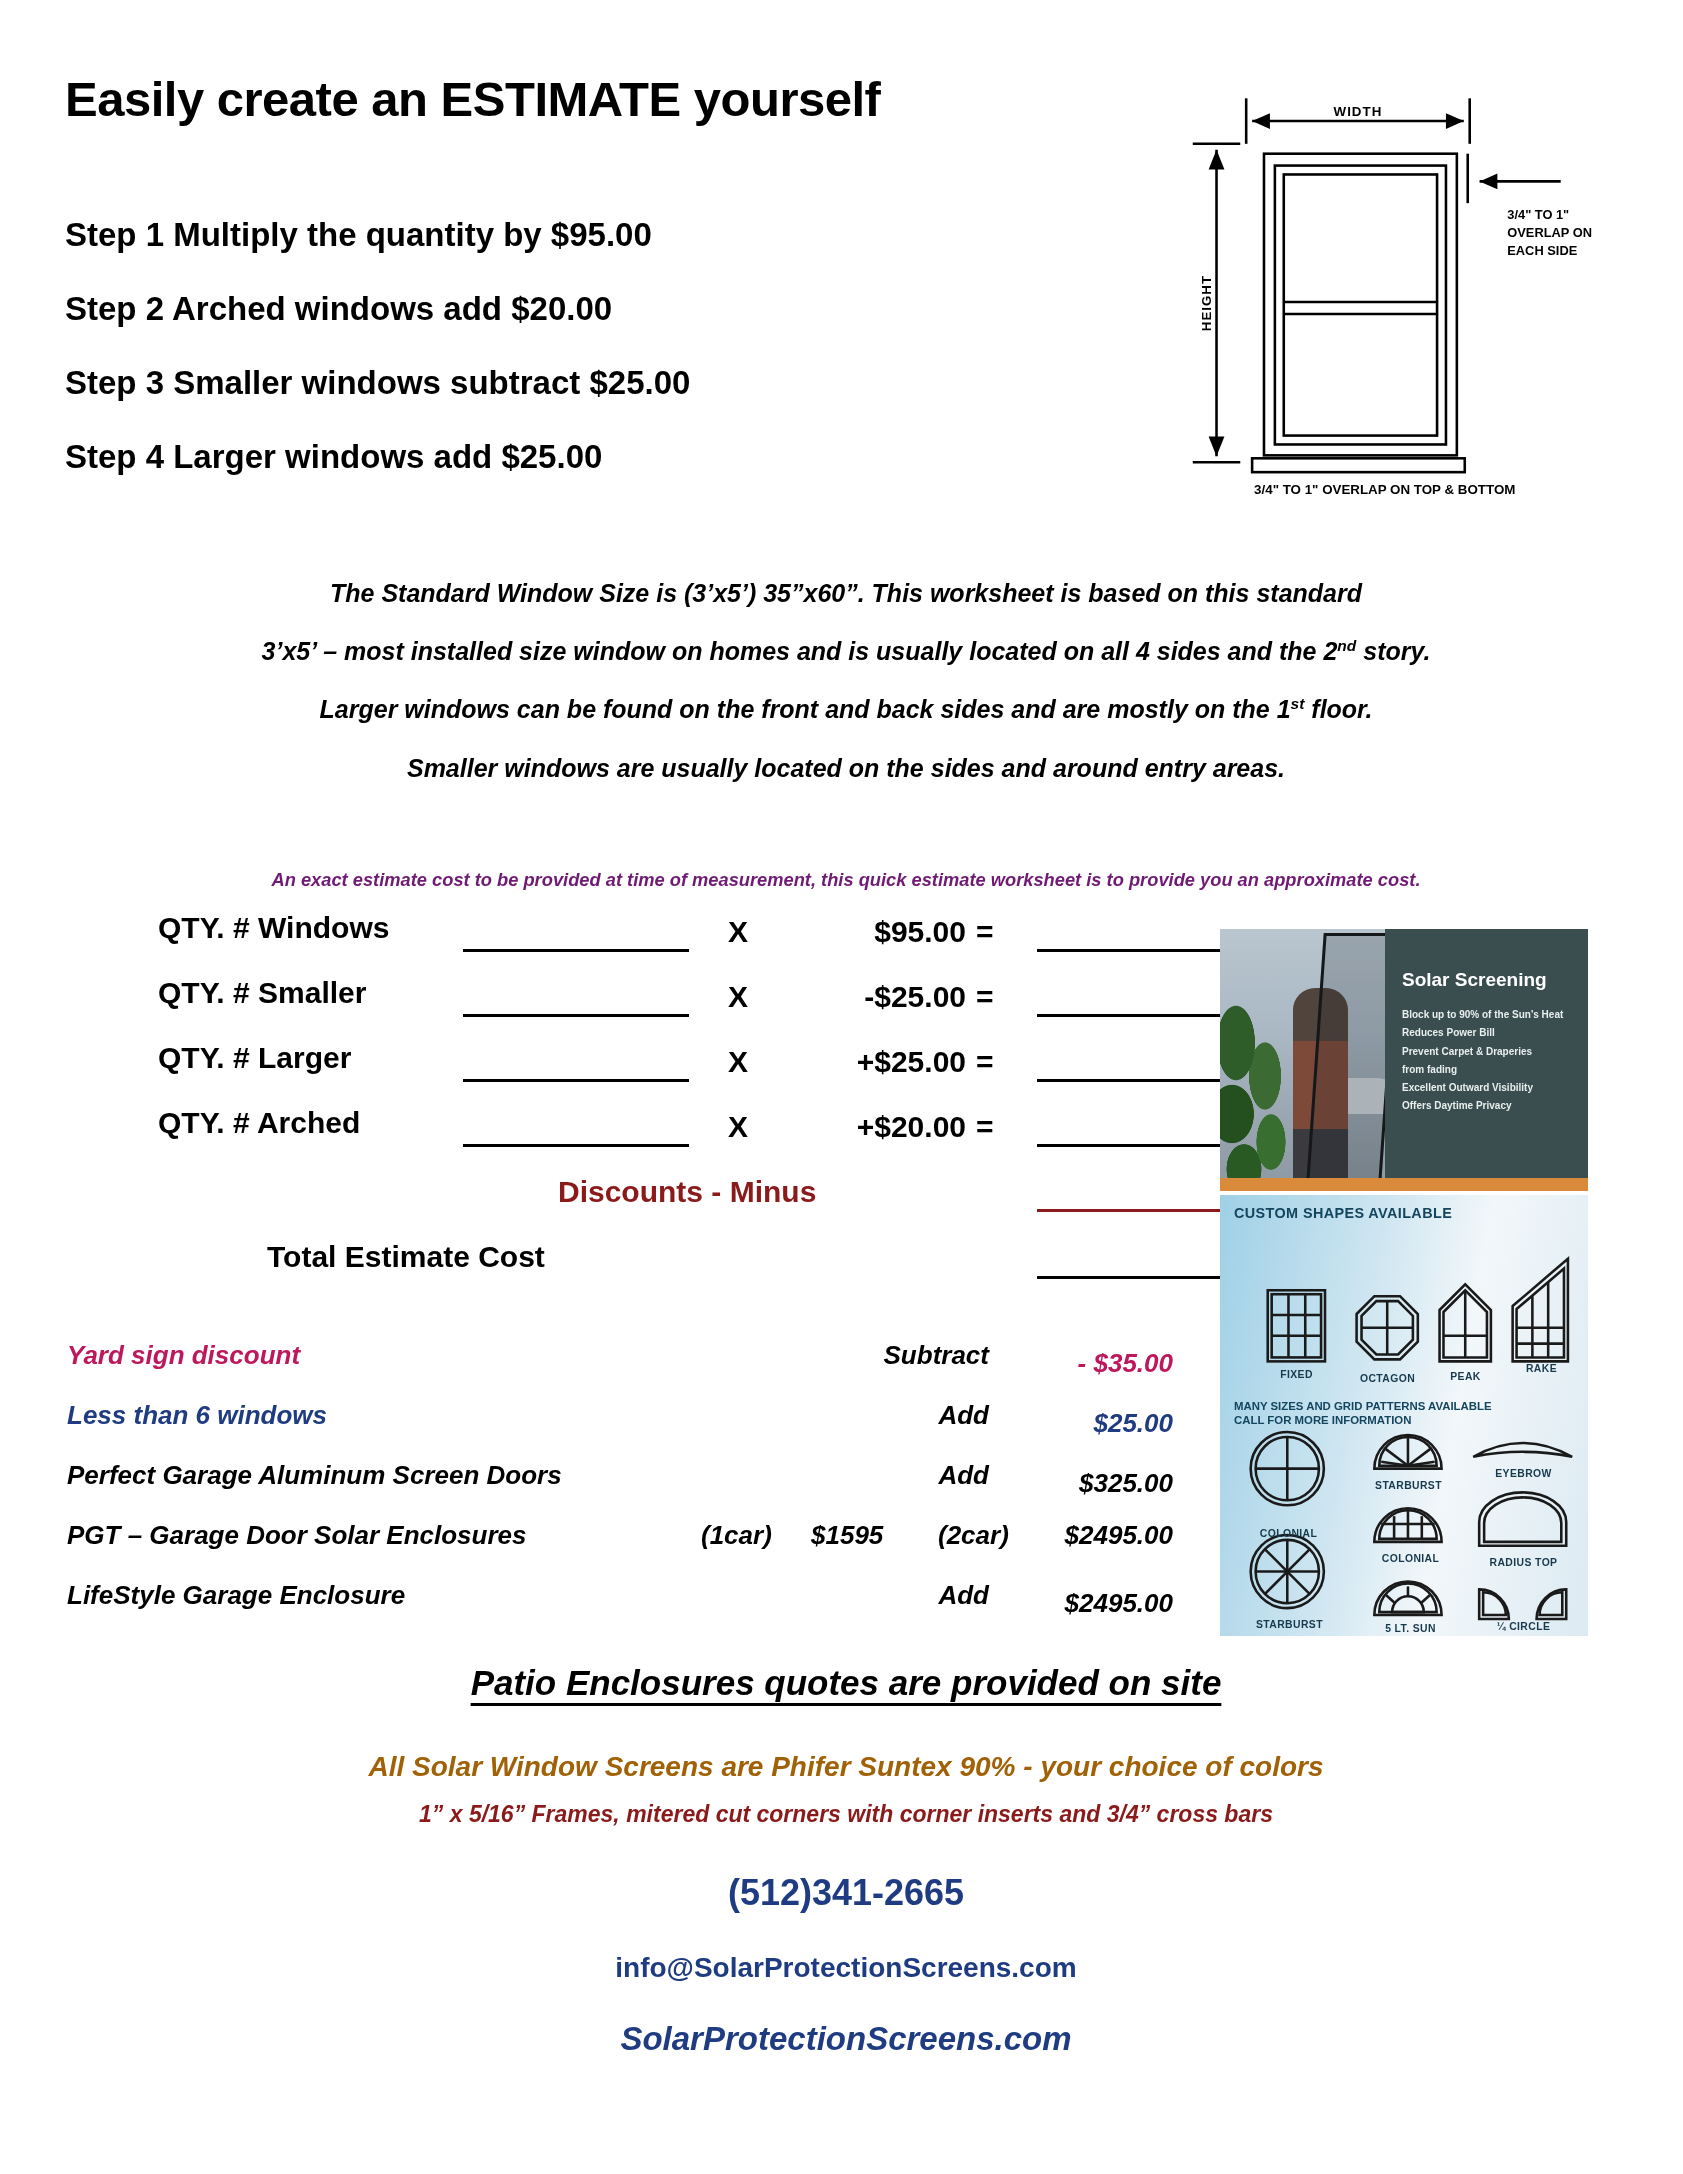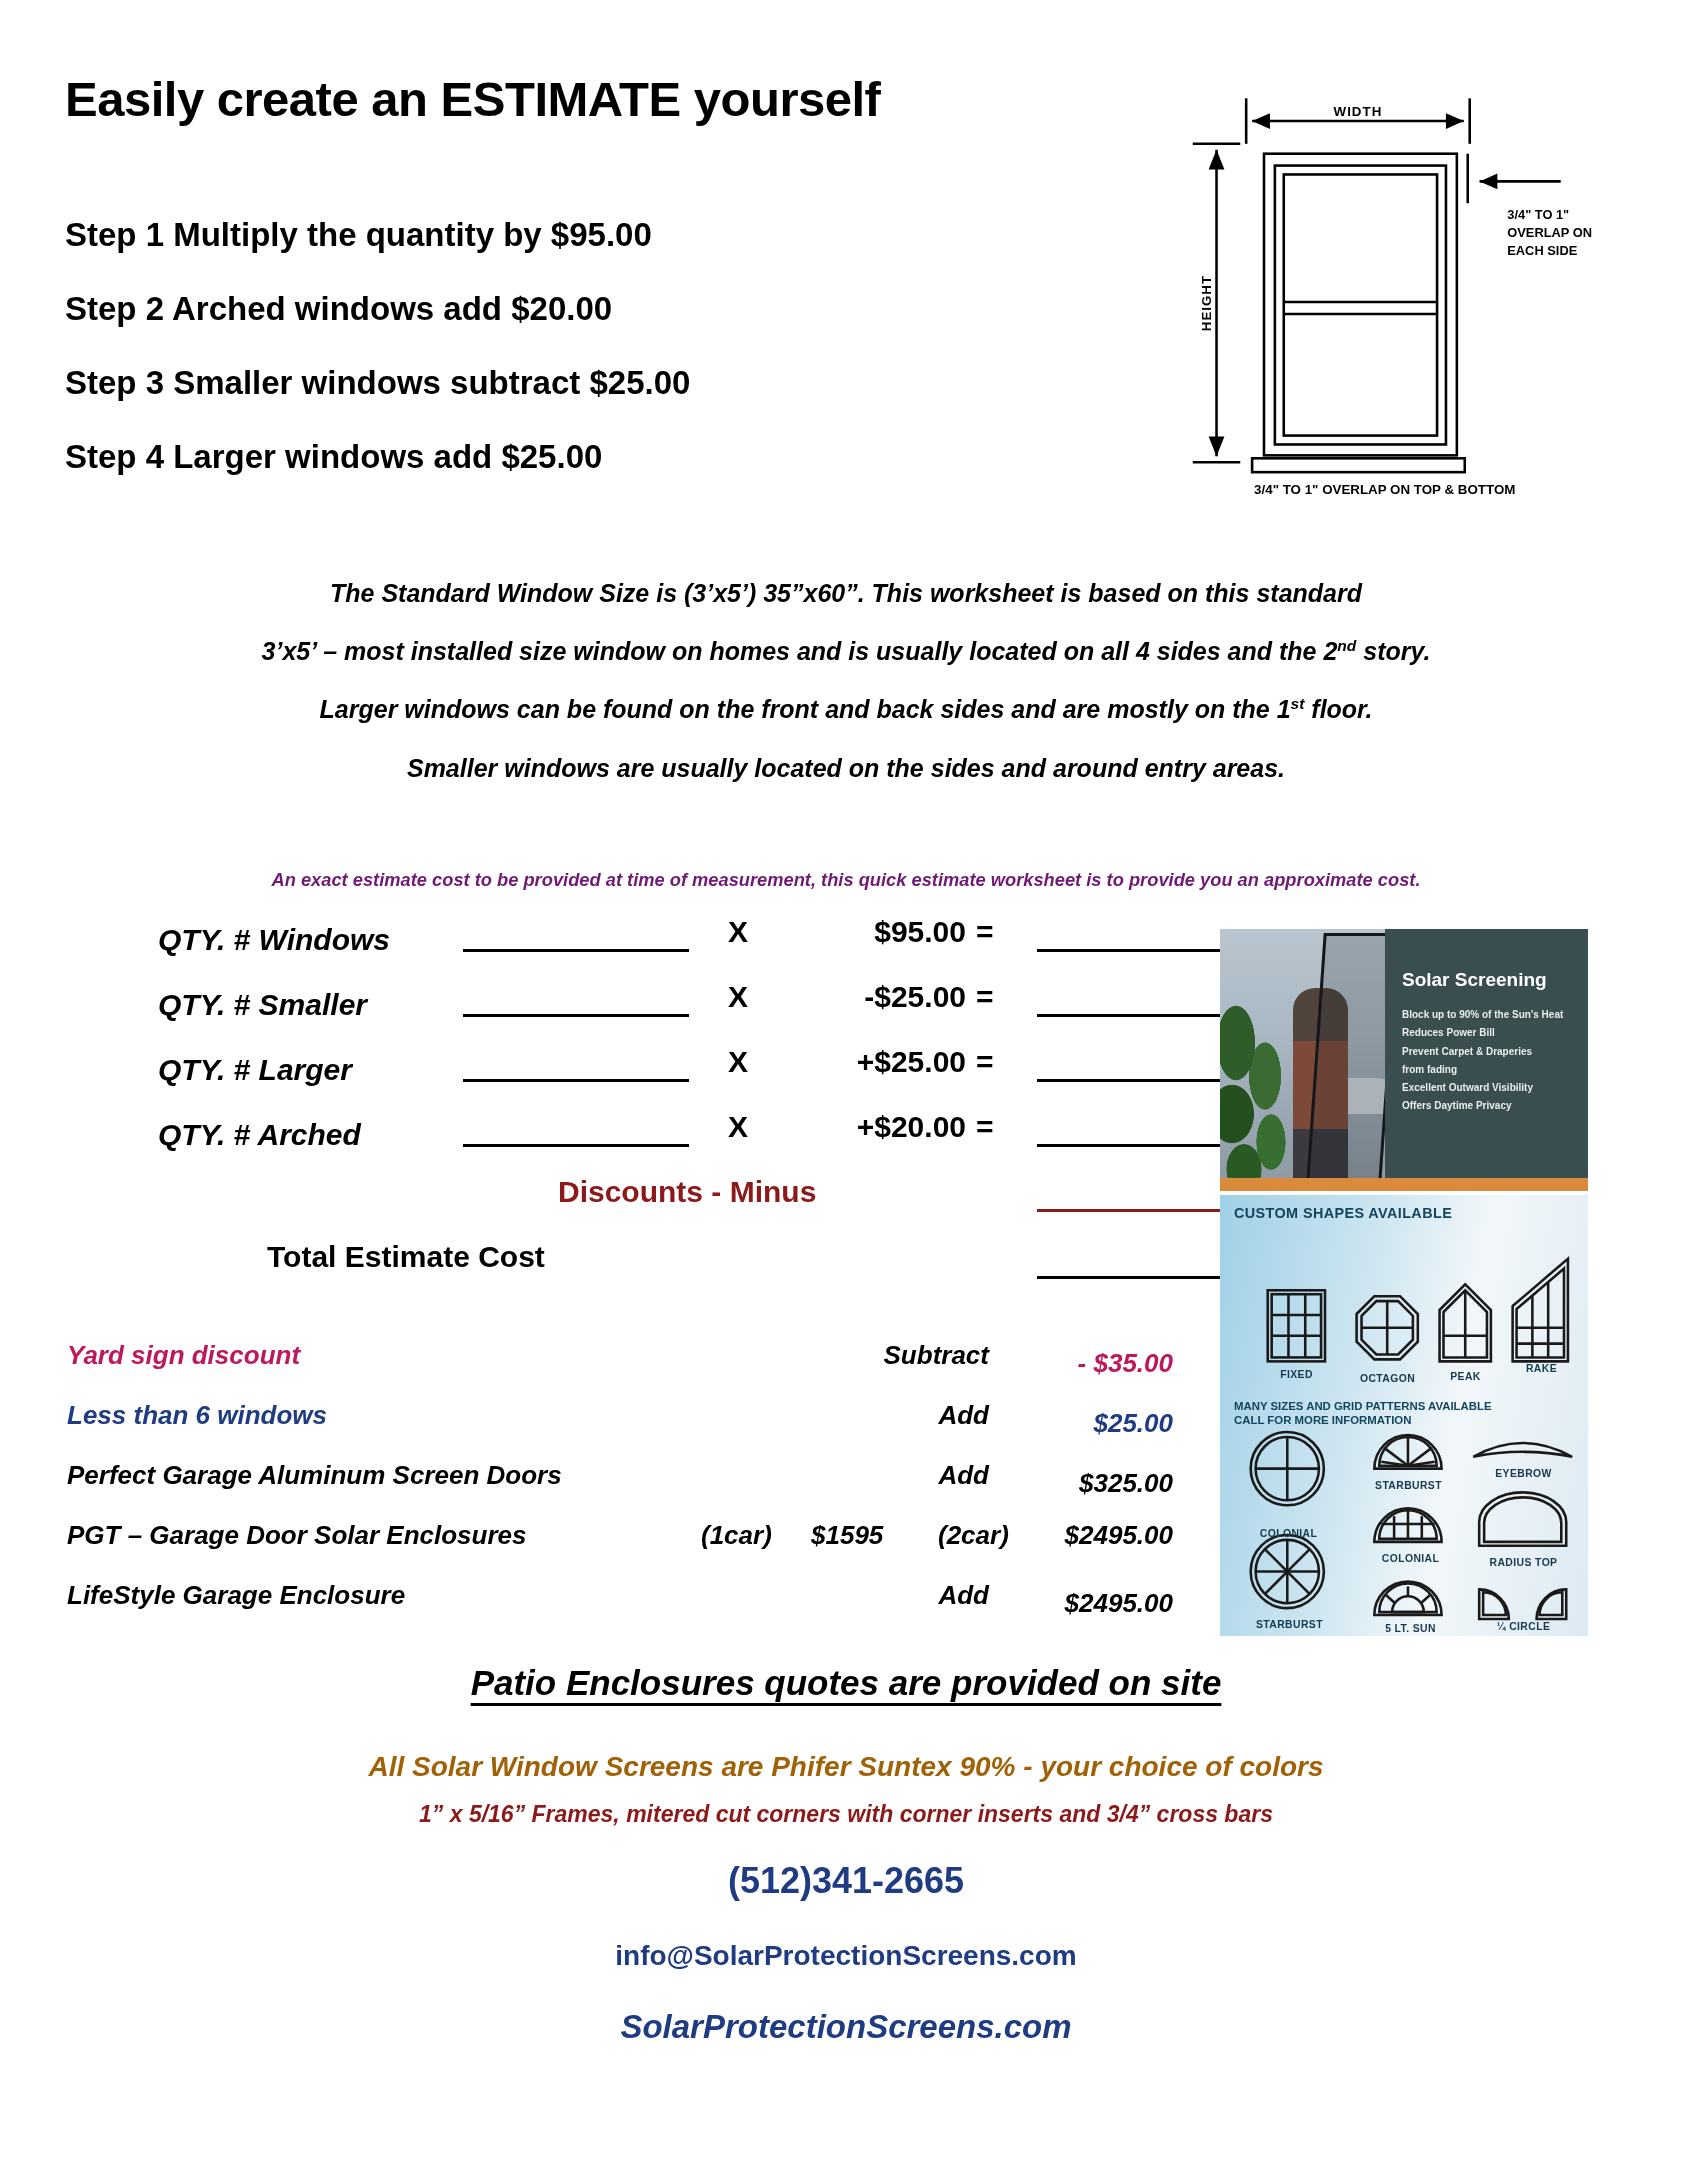--- a/index.html
+++ b/index.html
@@ -104,21 +104,21 @@
     top: 911px;
     width: 1020px;
   }
   .form-row {
     position: relative;
     height: 65px;
     font-size: 30px;
     font-weight: bold;
     white-space: nowrap;
   }
-  .f-label   { position: absolute; left: 0;    top: 12px; font-style: italic; }
+  .f-label   { position: absolute; left: 0;    top: 0; }
   .f-blank1  { position: absolute; left: 305px; top: 38px; width: 226px; border-bottom: 3.5px solid #000; }
   .f-x       { position: absolute; left: 570px; top: 4px; }
   .f-amt     { position: absolute; left: 614px; top: 4px; width: 194px; text-align: right; }
   .f-eq      { position: absolute; left: 818px; top: 4px; }
   .f-blank2  { position: absolute; left: 879px; top: 38px; width: 226px; border-bottom: 3.5px solid #000; }
 
   .row-discount {
     position: relative;
     height: 65px;
     font-size: 30px;
@@ -180,21 +180,21 @@
     font-style: italic;
     color: #a16207;
     margin-bottom: 18px;
     white-space: nowrap;
   }
   .frames {
     font-size: 23px;
     font-weight: bold;
     font-style: italic;
     color: #8B1A1A;
-    margin-bottom: 32px;
+    margin-bottom: 44px;
     white-space: nowrap;
   }
   .phone {
     font-size: 36px;
     font-weight: bold;
     color: #1F3C82;
     margin-bottom: 38px;
     white-space: nowrap;
   }
   .email {

